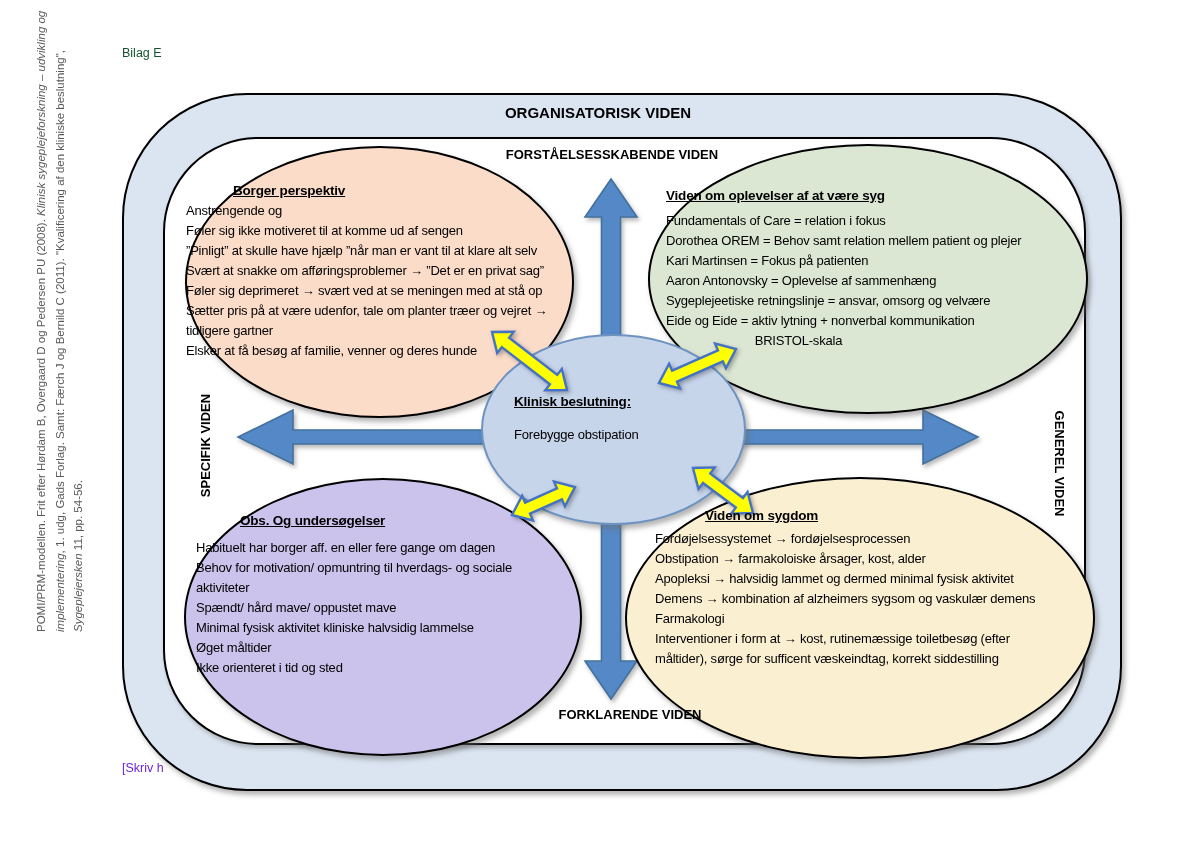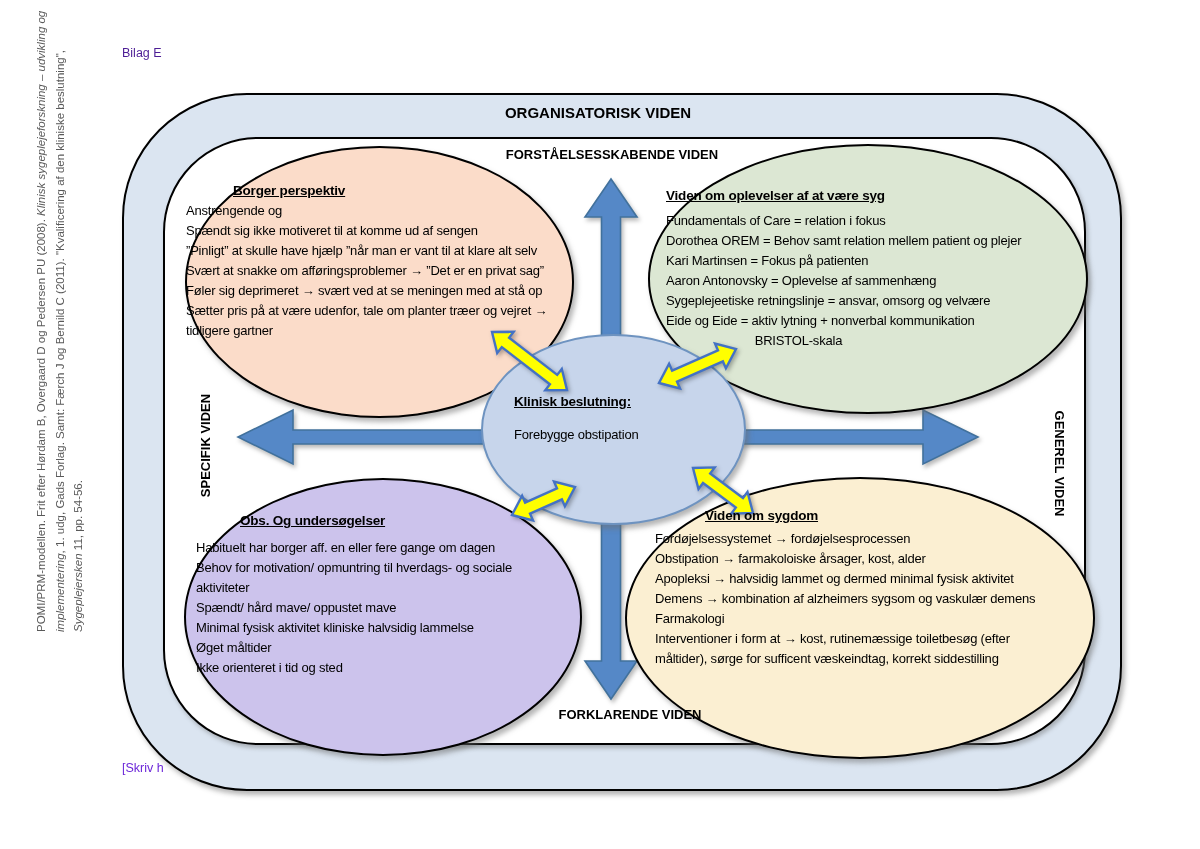--- a/index.html
+++ b/index.html
@@ -7,21 +7,21 @@
         font-family:"Liberation Sans",sans-serif;color:#000;}
   .abs{position:absolute;}
 
   
   .citation{position:absolute;left:32px;top:632px;width:592px;
             transform:rotate(-90deg);transform-origin:0 0;
             font-size:11.5px;line-height:18.5px;color:#595959;z-index:0;}
   .citation div{white-space:pre;}
   .it{font-style:italic;}
 
-  .bilag{left:122px;top:46px;font-size:12.5px;color:#4c1d95;z-index:0;}
+  .bilag{left:122px;top:46px;font-size:12.5px;color:#14532d;z-index:0;}
   .skriv{left:122px;top:761px;font-size:12.5px;color:#6d28d9;z-index:0;white-space:pre;}
 
   
   .outer-frame{left:122px;top:93px;width:996px;height:694px;border:2.5px solid #000;
                border-radius:125px;z-index:1;box-shadow:3px 4px 5px rgba(90,90,90,.45);}
   .inner-frame{left:163px;top:137px;width:919px;height:604px;border:2.5px solid #000;
                border-radius:95px;background:#fff;z-index:2;box-shadow:2px 3px 4px rgba(90,90,90,.4);}
 
   
   .lbl{position:absolute;font-weight:bold;z-index:6;text-align:center;white-space:pre;}
@@ -101,26 +101,27 @@
   <div class="lbl lbl-org">ORGANISATORISK VIDEN</div>
   <div class="lbl lbl-top">FORSTÅELSESSKABENDE VIDEN</div>
   <div class="lbl lbl-bottom">FORKLARENDE VIDEN</div>
   <div class="lbl lbl-left">SPECIFIK VIDEN</div>
   <div class="lbl lbl-right">GENEREL VIDEN</div>
 
   <div class="etext t-borger">
     <div class="etitle">Borger perspektiv</div>
     <div class="lines">
         <div class="tline">Anstrengende og</div>
-        <div class="tline">Spændt sig ikke motiveret til at komme ud af sengen</div>
+        <div class="tline">Føler sig ikke motiveret til at komme ud af sengen</div>
         <div class="tline">”Pinligt” at skulle have hjælp ”når man er vant til at klare alt selv</div>
         <div class="tline">Svært at snakke om afføringsproblemer → ”Det er en privat sag”</div>
         <div class="tline">Føler sig deprimeret → svært ved at se meningen med at stå op</div>
         <div class="tline">Sætter pris på at være udenfor, tale om planter træer og vejret →</div>
         <div class="tline">tidligere gartner</div>
+        <div class="tline">Elsker at få besøg af familie, venner og deres hunde</div>
       </div>
   </div>
 
   <div class="etext t-oplevelser">
     <div class="etitle">Viden om oplevelser af at være syg</div>
     <div class="lines">
         <div class="tline">Fundamentals of Care = relation i fokus</div>
         <div class="tline">Dorothea OREM = Behov samt relation mellem patient og plejer</div>
         <div class="tline">Kari Martinsen = Fokus på patienten</div>
         <div class="tline">Aaron Antonovsky = Oplevelse af sammenhæng</div>

